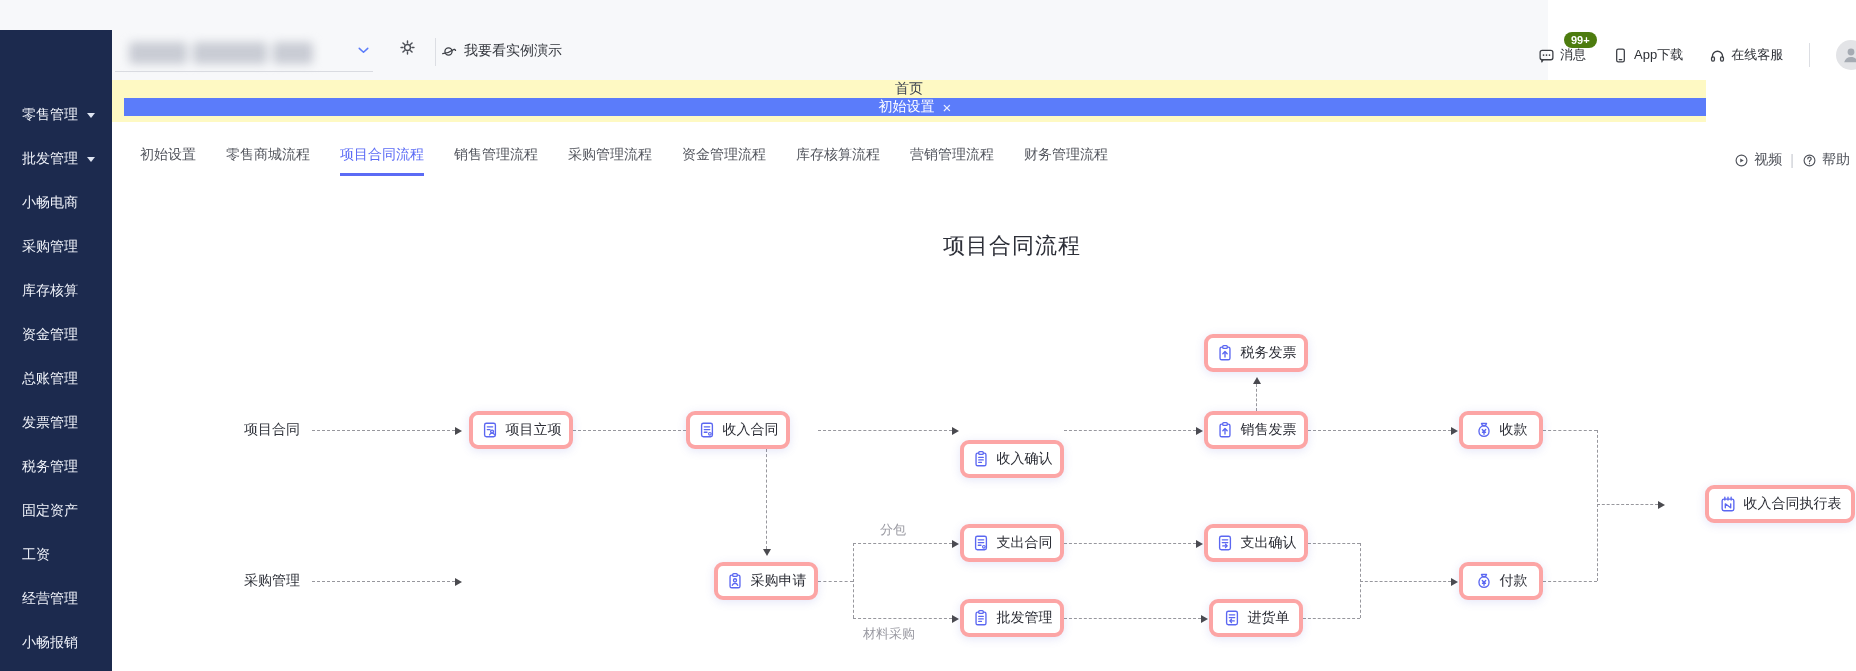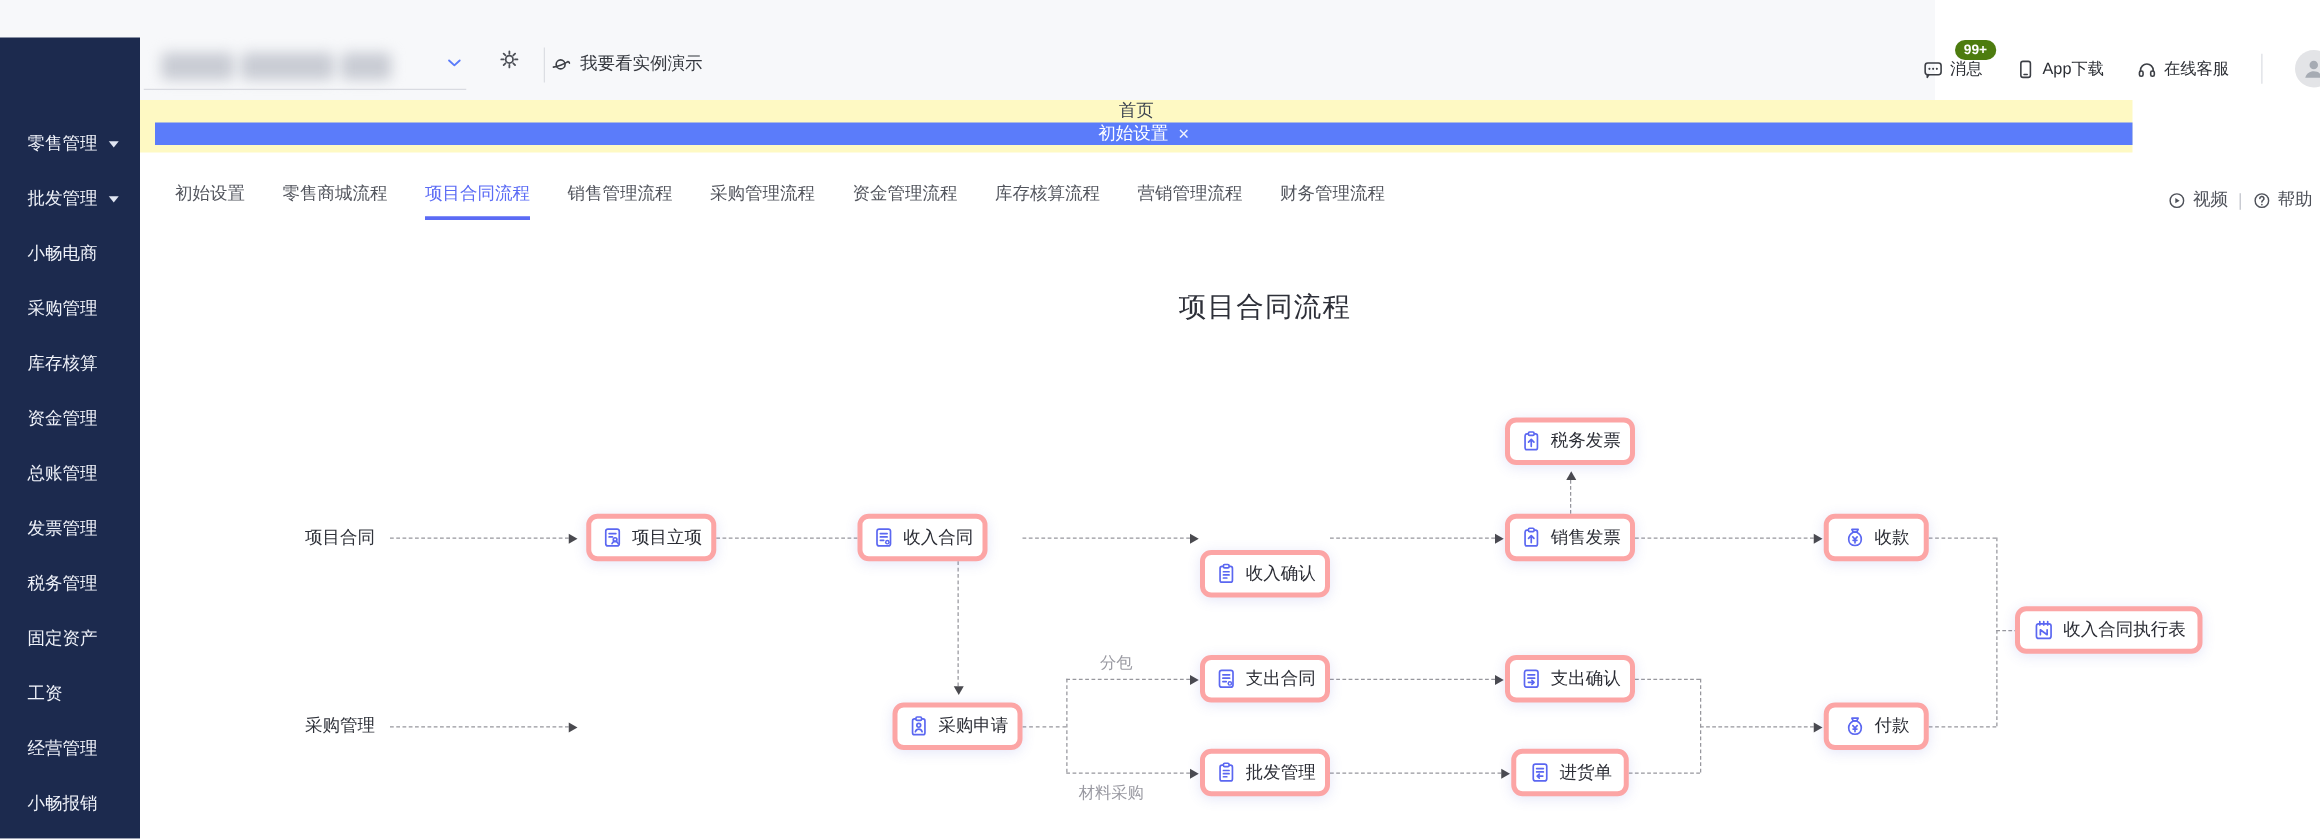--- a/index.html
+++ b/index.html
@@ -385,21 +385,21 @@
       <div class="flow-node" style="left: 1459px; top: 562px; width: 84px;">
         <span class="icon">
           <svg width="18" height="18" viewBox="0 0 20 20" fill="none" stroke="#5b67f1" stroke-width="1.5" stroke-linecap="round" stroke-linejoin="round">
             <path d="M7.2 2.8h5.6l-1.2 2.5H8.4z"></path>
             <path d="M8.4 5.3h3.2c2.6 1.3 4 3.4 4 6.2 0 3.4-2.4 5.6-5.6 5.6s-5.6-2.2-5.6-5.6c0-2.8 1.4-4.9 4-6.2z"></path>
             <path d="M8.1 9.4l1.9 2.2 1.9-2.2M10 11.6v3.1M8.3 12.5h3.4"></path>
           </svg>
         </span>
         <span>付款</span>
       </div>
-      <div class="flow-node" style="left: 1612px; top: 485px; width: 150px;">
+      <div class="flow-node" style="left: 1705px; top: 485px; width: 150px;">
         <span class="icon">
           <svg width="18" height="18" viewBox="0 0 20 20" fill="none" stroke="#5b67f1" stroke-width="1.5" stroke-linecap="round" stroke-linejoin="round">
             <rect x="3.5" y="4.5" width="13" height="13" rx="2"></rect>
             <path d="M6.5 2.5v3M10 2.5v3M13.5 2.5v3"></path>
             <path d="M7 14.2v-4.4l6 4.4V9.8"></path>
           </svg>
         </span>
         <span>收入合同执行表</span>
       </div>
     </div>

